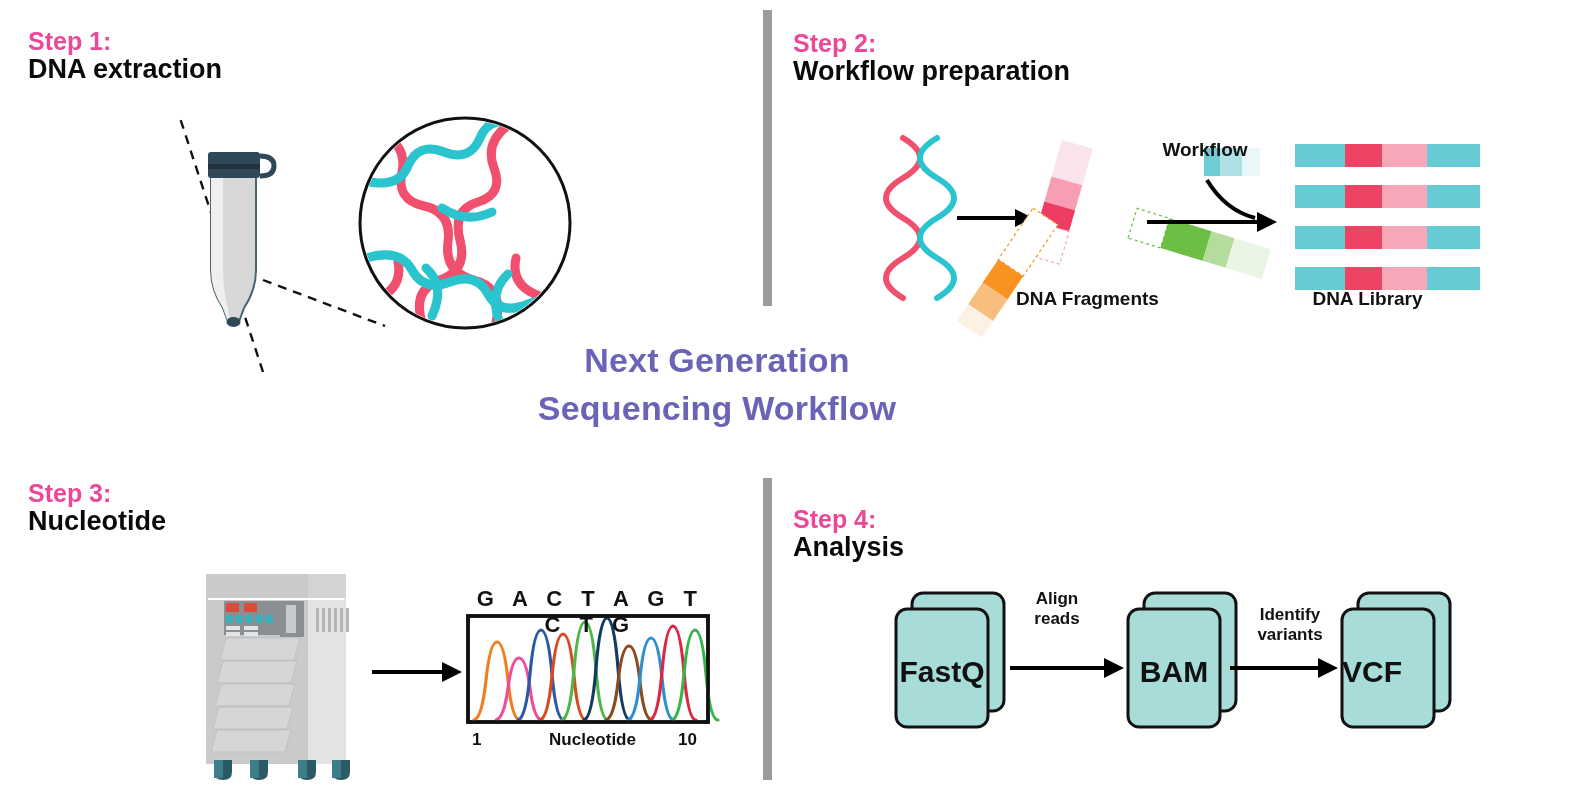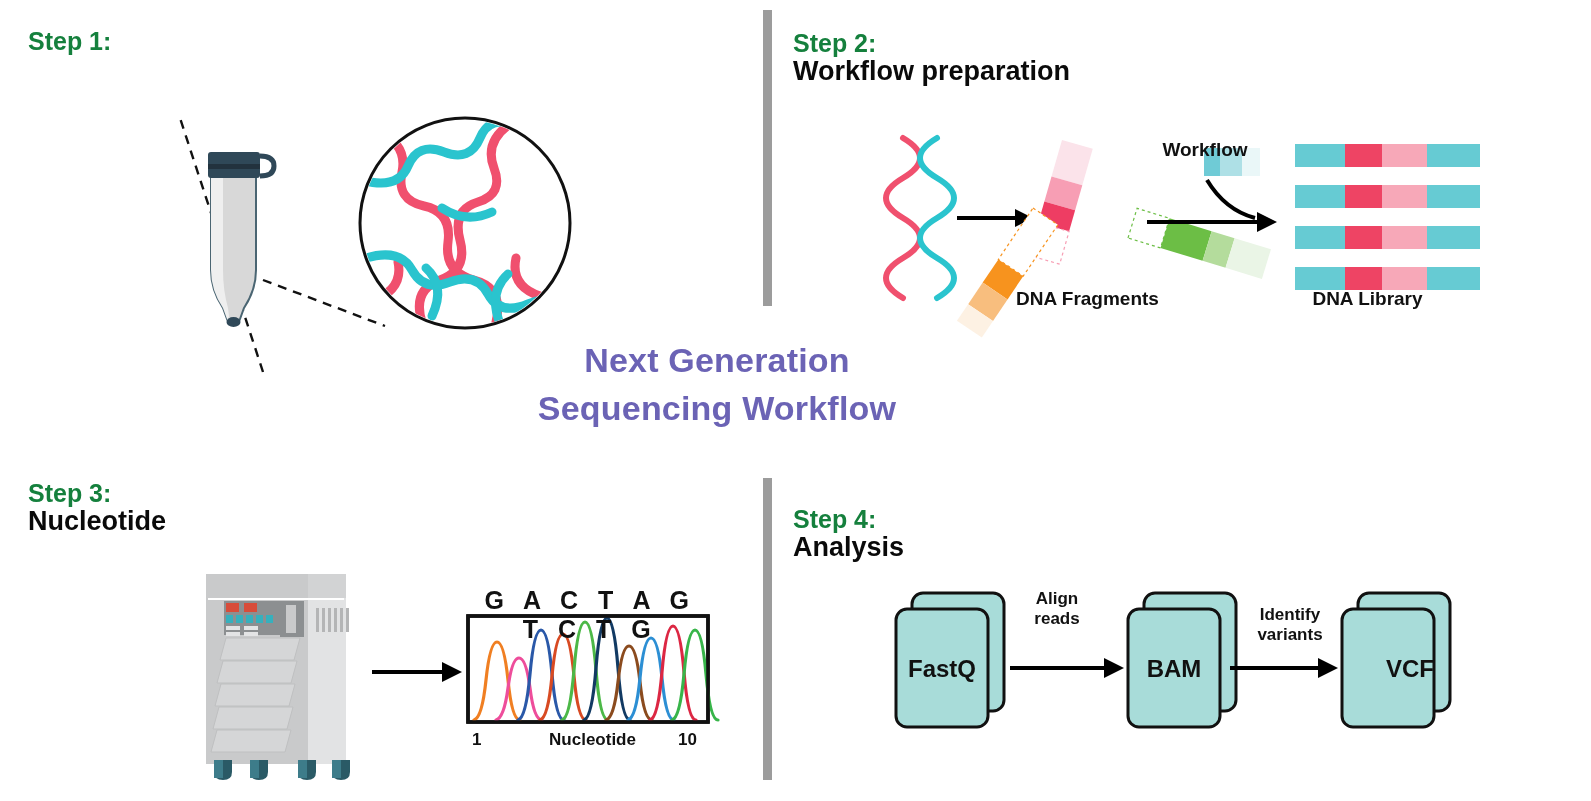--- a/index.html
+++ b/index.html
@@ -1,38 +1,39 @@
 <!DOCTYPE html>
 <html><head>
 <meta charset="utf-8">
 <style>
   html,body{margin:0;padding:0;background:#ffffff;}
   body{width:1591px;height:801px;position:relative;overflow:hidden;
        font-family:"Liberation Sans","DejaVu Sans",sans-serif;}
   .panel{position:absolute;}
-  .step-kicker{font-size:25px;font-weight:bold;color:#15803d;line-height:1.05;}
+  .step-kicker{font-size:25px;font-weight:bold;color:#ec4899;line-height:1.05;}
   .step-title{font-size:27px;font-weight:bold;color:#0a0a0a;line-height:1.15;}
   .divider{position:absolute;width:9px;background:#9C9C9C;}
   #center-title{position:absolute;left:0;width:1434px;top:336px;text-align:center;
      font-size:34px;font-weight:bold;color:#6B63B5;line-height:1.42;letter-spacing:.2px;}
   .cap-label{font-size:19px;font-weight:bold;color:#111;text-align:center;}
   .small-label{font-size:17px;font-weight:bold;color:#111;text-align:center;line-height:1.15;}
-  .box-label{font-size:24px;font-weight:bold;color:#111;}
+  .box-label{font-size:30px;font-weight:bold;color:#111;}
   svg{display:block;overflow:visible;}
-  .seq-letters{font-size:25px;font-weight:bold;color:#111;letter-spacing:6.5px;}
+  .seq-letters{font-size:22px;font-weight:bold;color:#111;letter-spacing:6.5px;}
   .axis-lab{font-size:17px;font-weight:bold;color:#111;}
 </style>
 </head>
 <body>
 
 <div class="divider" style="left:763px;top:10px;height:296px;"></div>
 <div class="divider" style="left:763px;top:478px;height:302px;"></div>
 
 <div class="panel" style="left:28px;top:28px;">
   <div class="step-kicker">Step 1:</div>
+  <div class="step-title">DNA extraction</div>
 </div>
 
 <div class="panel" style="left:180px;top:118px;">
 <svg width="400" height="215" viewBox="0 0 400 215">
 
   <g stroke="#111" stroke-width="2.4" stroke-dasharray="9 7" fill="none">
     <line x1="83" y1="254" x2="0" y2="0" transform="translate(0,0)"></line>
     <line x1="83" y1="162" x2="205" y2="208"></line>
   </g>
 
@@ -286,21 +287,21 @@
   </g>
   <g>
     <line x1="340" y1="83" x2="428" y2="83" stroke="#000" stroke-width="4"></line>
     <polygon points="428,73 448,83 428,93" fill="#000"></polygon>
   </g>
 </svg>
 </div>
 
 <div class="box-label" style="position:absolute;left:896px;top:655px;width:92px;text-align:center;">FastQ</div>
 <div class="box-label" style="position:absolute;left:1128px;top:655px;width:92px;text-align:center;">BAM</div>
-<div class="box-label" style="position:absolute;left:1342px;top:655px;width:92px;text-align:right;">VCF</div>
+<div class="box-label" style="position:absolute;left:1342px;top:655px;width:92px;text-align:left;">VCF</div>
 
 <div class="small-label" style="position:absolute;left:1012px;top:589px;width:90px;">
   <div>Align</div>
   <div>reads</div>
 </div>
 <div class="small-label" style="position:absolute;left:1222px;top:605px;width:100px;padding-left:18px;">
   <div>Identify</div>
   <div>variants</div>
 </div>
 

